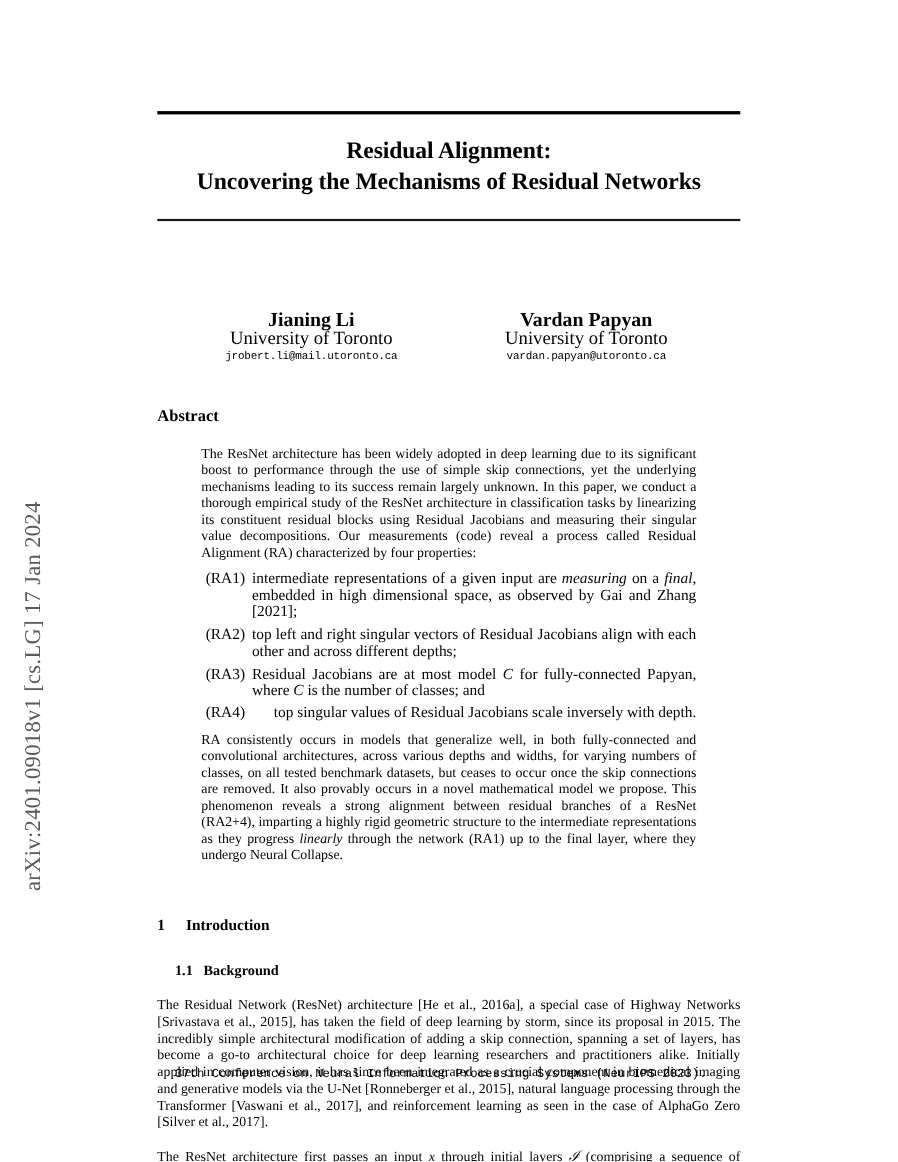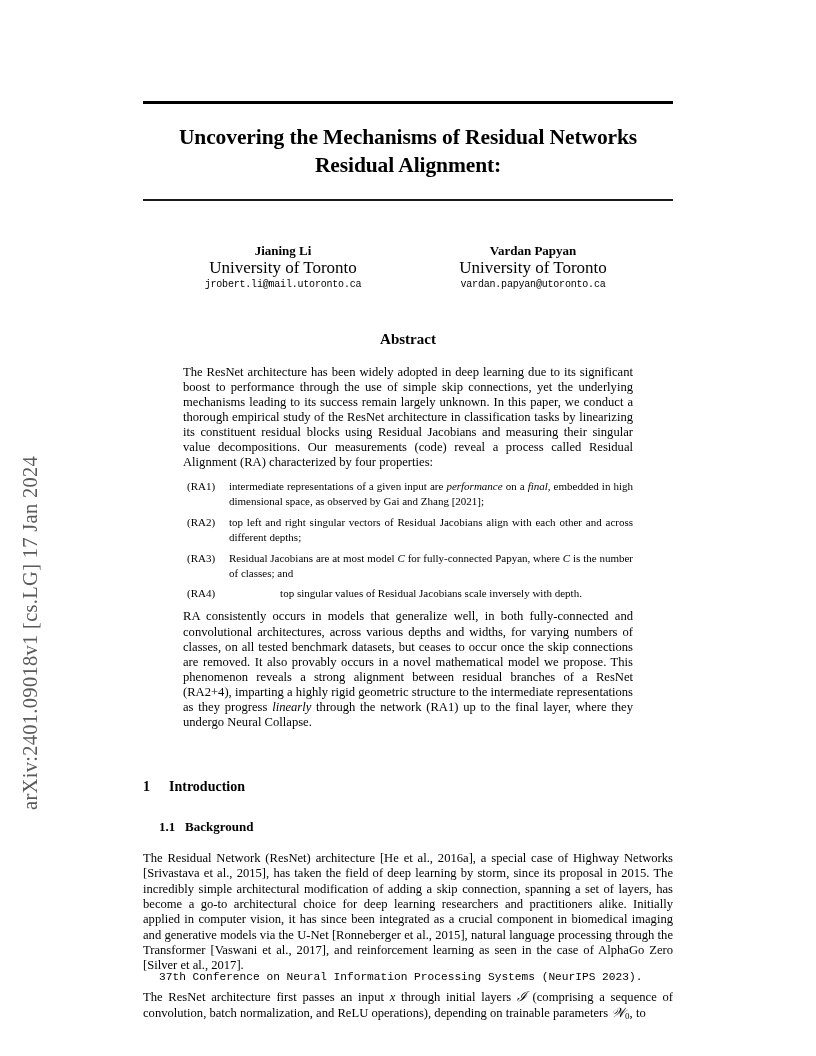--- a/index.html
+++ b/index.html
@@ -82,37 +82,38 @@
     display: flex;
     justify-content: center;
     margin-top: 41px;
   }
   .author-col {
     width: 250px;
     text-align: center;
   }
   .author-name {
     font-weight: bold;
-    font-size: 13px;
+    font-size: 18px;
     line-height: 17px;
+    margin-top: 40px;
   }
   .author-affil {
     font-size: 17px;
     line-height: 17px;
   }
   .author-email {
     font-family: "Liberation Mono", "DejaVu Sans Mono", monospace;
     font-size: 10px;
     line-height: 18px;
     letter-spacing: -0.2px;
   }
 
   
   #abstract-heading {
-    text-align: center;
+    text-align: left;
     font-weight: bold;
     font-size: 15px;
     margin-top: 37px;
   }
   #abstract-body {
     width: 450px;
     margin: 1px auto;
     margin-top: 17px;
     font-size: 12.6px;
     line-height: 15.1px;
@@ -121,39 +122,39 @@
   }
   #abstract-body p {
     margin: 0;
   }
 
   
   #ra-list {
     width: 450px;
     margin: 0 auto;
     margin-top: 9px;
-    font-size: 11px;
+    font-size: 14px;
     line-height: 15.1px;
   }
   .ra-item {
     display: flex;
     margin-bottom: 5.5px;
   }
   .ra-tag {
     width: 46px;
     flex: 0 0 46px;
     text-align: left;
     padding-left: 4px;
     box-sizing: border-box;
   }
   .ra-text {
     flex: 1;
     text-align: justify;
   }
-  .ra-text.last-nojust { text-align: center; }
+  .ra-text.last-nojust { text-align: right; }
 
   
   h1.sec {
     font-size: 14px;
     font-weight: bold;
     margin: 0;
     margin-top: 47px;
     line-height: 20px;
   }
   h1.sec .num { display: inline-block; width: 26px; }
@@ -206,22 +207,22 @@
 
 <div id="arxiv-stamp">
   <span class="stamp-text">arXiv:2401.09018v1  [cs.LG]  17 Jan 2024</span>
 </div>
 
 <div id="page">
 
   <div class="rule-thick"></div>
 
   <div id="title-block">
+    <div class="title-line">Residual Alignment:</div>
     <div class="title-line">Uncovering the Mechanisms of Residual Networks</div>
-    <div class="title-line">Residual Alignment:</div>
   </div>
 
   <div class="title-gap"></div>
   <div class="rule-thin"></div>
 
   <div id="authors">
     <div class="author-col">
       <div class="author-name">Jianing Li</div>
       <div class="author-affil">University of Toronto</div>
       <div class="author-email">jrobert.li@mail.utoronto.ca</div>
@@ -236,21 +237,21 @@
   <div id="abstract-heading">Abstract</div>
 
   <div id="abstract-body">
     <p class="para1">The ResNet architecture has been widely adopted in deep learning due to its significant boost to performance through the use of simple skip connections, yet the underlying mechanisms leading to its success remain largely unknown. In this paper, we conduct a thorough empirical study of the ResNet architecture in classification tasks by linearizing its constituent residual blocks using Residual Jacobians and measuring their singular value decompositions. Our measurements (code) reveal a process called Residual Alignment (RA) characterized by four properties:</p>
   </div>
 
   <div id="ra-list">
 
     <div class="ra-item">
       <div class="ra-tag">(RA1)</div>
-      <div class="ra-text"><span>intermediate representations of a given input are </span><span class="it">performance</span><span> on a </span><span class="it">final</span><span>, embedded in high dimensional space, as observed by Gai and Zhang [2021];</span></div>
+      <div class="ra-text"><span>intermediate representations of a given input are </span><span class="it">measuring</span><span> on a </span><span class="it">final</span><span>, embedded in high dimensional space, as observed by Gai and Zhang [2021];</span></div>
     </div>
 
     <div class="ra-item">
       <div class="ra-tag">(RA2)</div>
       <div class="ra-text">top left and right singular vectors of Residual Jacobians align with each other and across different depths;</div>
     </div>
 
     <div class="ra-item">
       <div class="ra-tag">(RA3)</div>
       <div class="ra-text"><span>Residual Jacobians are at most model </span><span class="mi">C</span><span> for fully-connected Papyan, where </span><span class="mi">C</span><span> is the number of classes; and</span></div>

